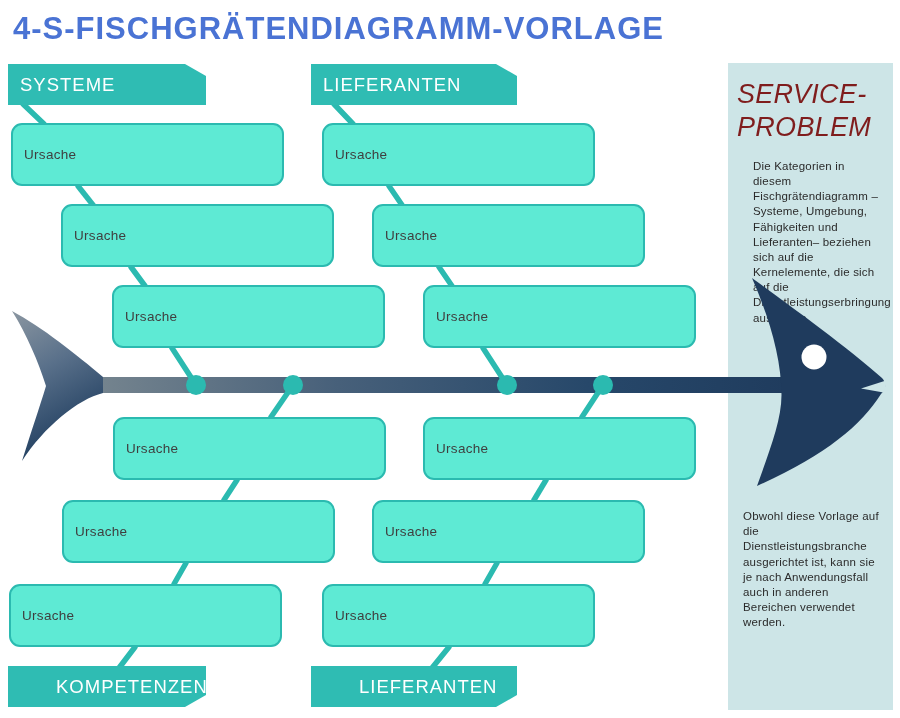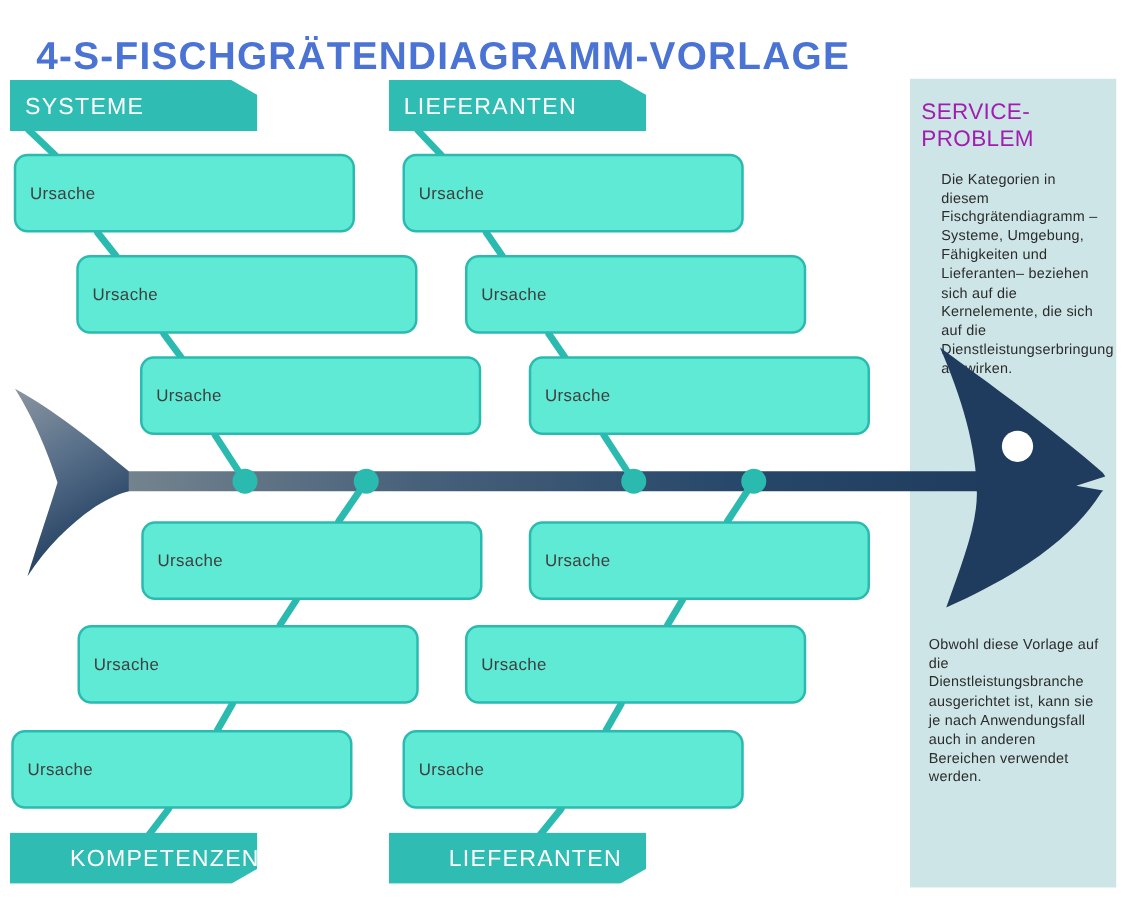--- a/index.html
+++ b/index.html
@@ -1,30 +1,30 @@
 <!DOCTYPE html>
 <html><head>
 <meta charset="utf-8">
 <style>
   html,body{margin:0;padding:0;background:#ffffff;}
   .canvas{
     position:relative;width:900px;height:718px;background:#ffffff;
     font-family:"Liberation Sans", sans-serif;overflow:hidden;
   }
   .title{
-    position:absolute;left:13px;top:11px;margin:16px;
+    position:absolute;left:13px;top:11px;margin:0;
     font-size:31px;font-weight:bold;letter-spacing:1px;
     color:#4a73d4;white-space:nowrap;
   }
   .sidebar{
     position:absolute;left:728px;top:63px;width:165px;height:647px;
     background:#cde5e7;box-sizing:border-box;padding:15px 8px 0 9px;
   }
   .sidebar-title{
-    font-size:18px;line-height:1.24;letter-spacing:.3px;color:#a21caf;
+    font-size:27px;line-height:1.24;letter-spacing:.3px;color:#7f1d1d;font-style:italic;
   }
   .sidebar-p{
     font-size:11.5px;line-height:1.32;letter-spacing:.2px;color:#2b2b2b;
     margin:14px 0 0 16px;
   }
   .sidebar-p.p2{position:absolute;left:9px;right:8px;top:440px;margin:6px;}
   .fishbone-svg{position:absolute;left:0;top:0;}
   .cause-box{
     position:absolute;width:273px;height:63px;box-sizing:border-box;
     background:#5eead4;border:2.5px solid #2bbab0;border-radius:11px;

